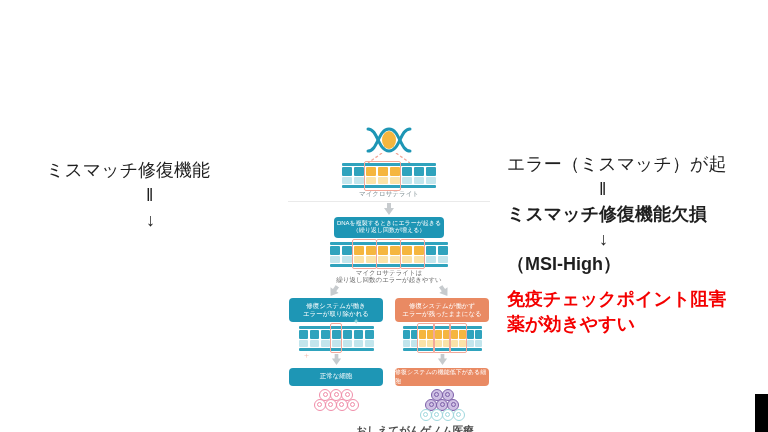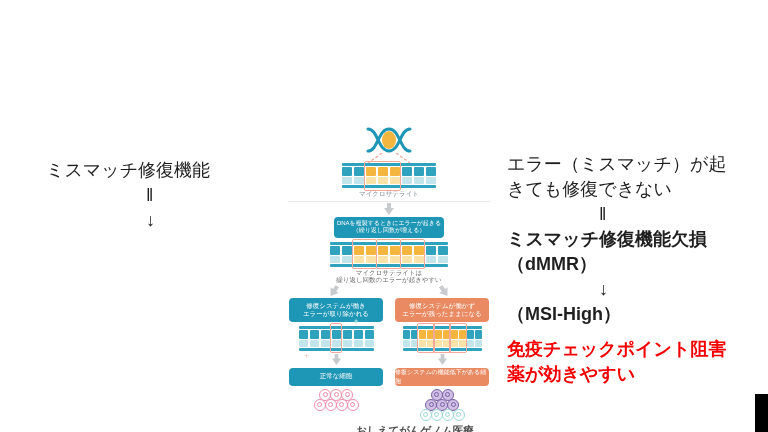--- a/index.html
+++ b/index.html
@@ -93,24 +93,22 @@
   </header>
 
   <section class="panel left">
     <div>ミスマッチ修復機能</div>
     <div class="sym">‖</div>
     <div class="sym">↓</div>
   </section>
 
   <section class="panel right">
     <div>エラー（ミスマッチ）が起</div>
-    <div>きても修復できない</div>
     <div class="sym">‖</div>
     <div class="b">ミスマッチ修復機能欠損</div>
-    <div class="b">（dMMR）</div>
     <div class="sym">↓</div>
     <div class="b">（MSI-High）</div>
     <div class="spacer"></div>
     <div class="red">免疫チェックポイント阻害</div>
     <div class="red">薬が効きやすい</div>
   </section>
 
   <section class="diagram">
 
     <svg width="46" height="28" viewBox="0 0 46 28">

